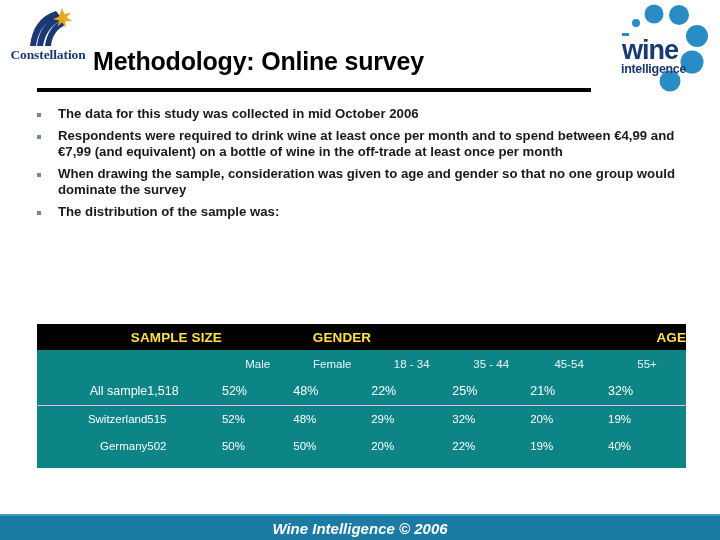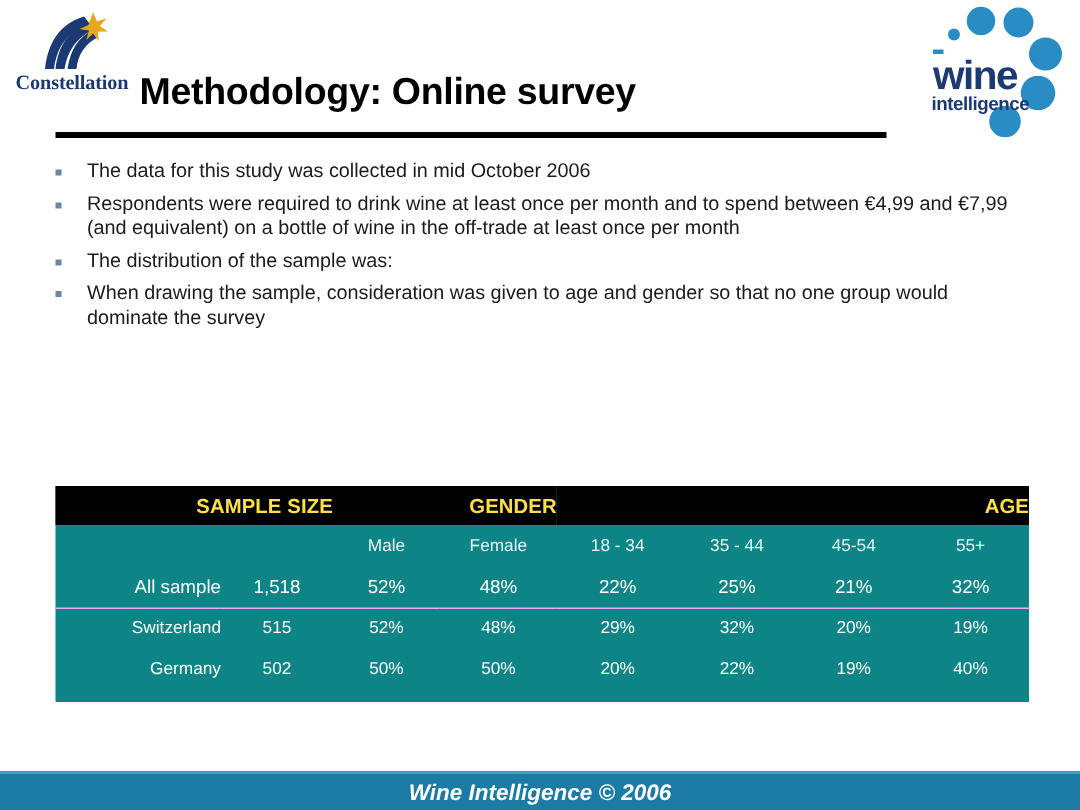--- a/index.html
+++ b/index.html
@@ -87,20 +87,21 @@
   #bullet-list {
     position: absolute;
     left: 37px;
     top: 106px;
     width: 650px;
   }
   .bullet-row {
     display: flex;
     align-items: flex-start;
     margin-bottom: 5px;
+    font-weight: bold;
   }
   .bullet-marker {
     flex: 0 0 auto;
     width: 4px;
     height: 4px;
     background: #6b86a8;
     margin-top: 7px;
     margin-right: 17px;
   }
   .bullet-text {
@@ -147,21 +148,20 @@
     font-size: 11.5px;
     font-weight: 400;
     text-align: center;
     vertical-align: middle;
   }
 
   tr.data-row { height: 27px; }
   tr.data-row td {
     color: #ffffff;
     font-size: 11.5px;
-    text-align: center;
     vertical-align: middle;
   }
   tr.data-row td.label-cell {
     text-align: right;
     padding-right: 10px;
   }
   tr.data-row.total-row td {
     font-size: 12.5px;
   }
   tr.total-row {
@@ -229,26 +229,26 @@
   </div>
 
 
   <div class="bullet-row">
     <span class="bullet-marker"></span>
     <span class="bullet-text">Respondents were required to drink wine at least once per month and to spend between €4,99 and €7,99 (and equivalent) on a bottle of wine in the off-trade at least once per month</span>
   </div>
 
   <div class="bullet-row">
     <span class="bullet-marker"></span>
-    <span class="bullet-text">The distribution of the sample was:</span>
+    <span class="bullet-text">When drawing the sample,  consideration was given to age and gender so that no one group would dominate the survey</span>
   </div>
 
   <div class="bullet-row">
     <span class="bullet-marker"></span>
-    <span class="bullet-text">When drawing the sample,  consideration was given to age and gender so that no one group would dominate the survey</span>
+    <span class="bullet-text">The distribution of the sample was:</span>
   </div>
 
 </div>
 
 <div id="sample-table">
   <table>
     <colgroup>
       <col style="width:17.0%">
       <col style="width:11.5%">
       <col style="width:11.0%">

